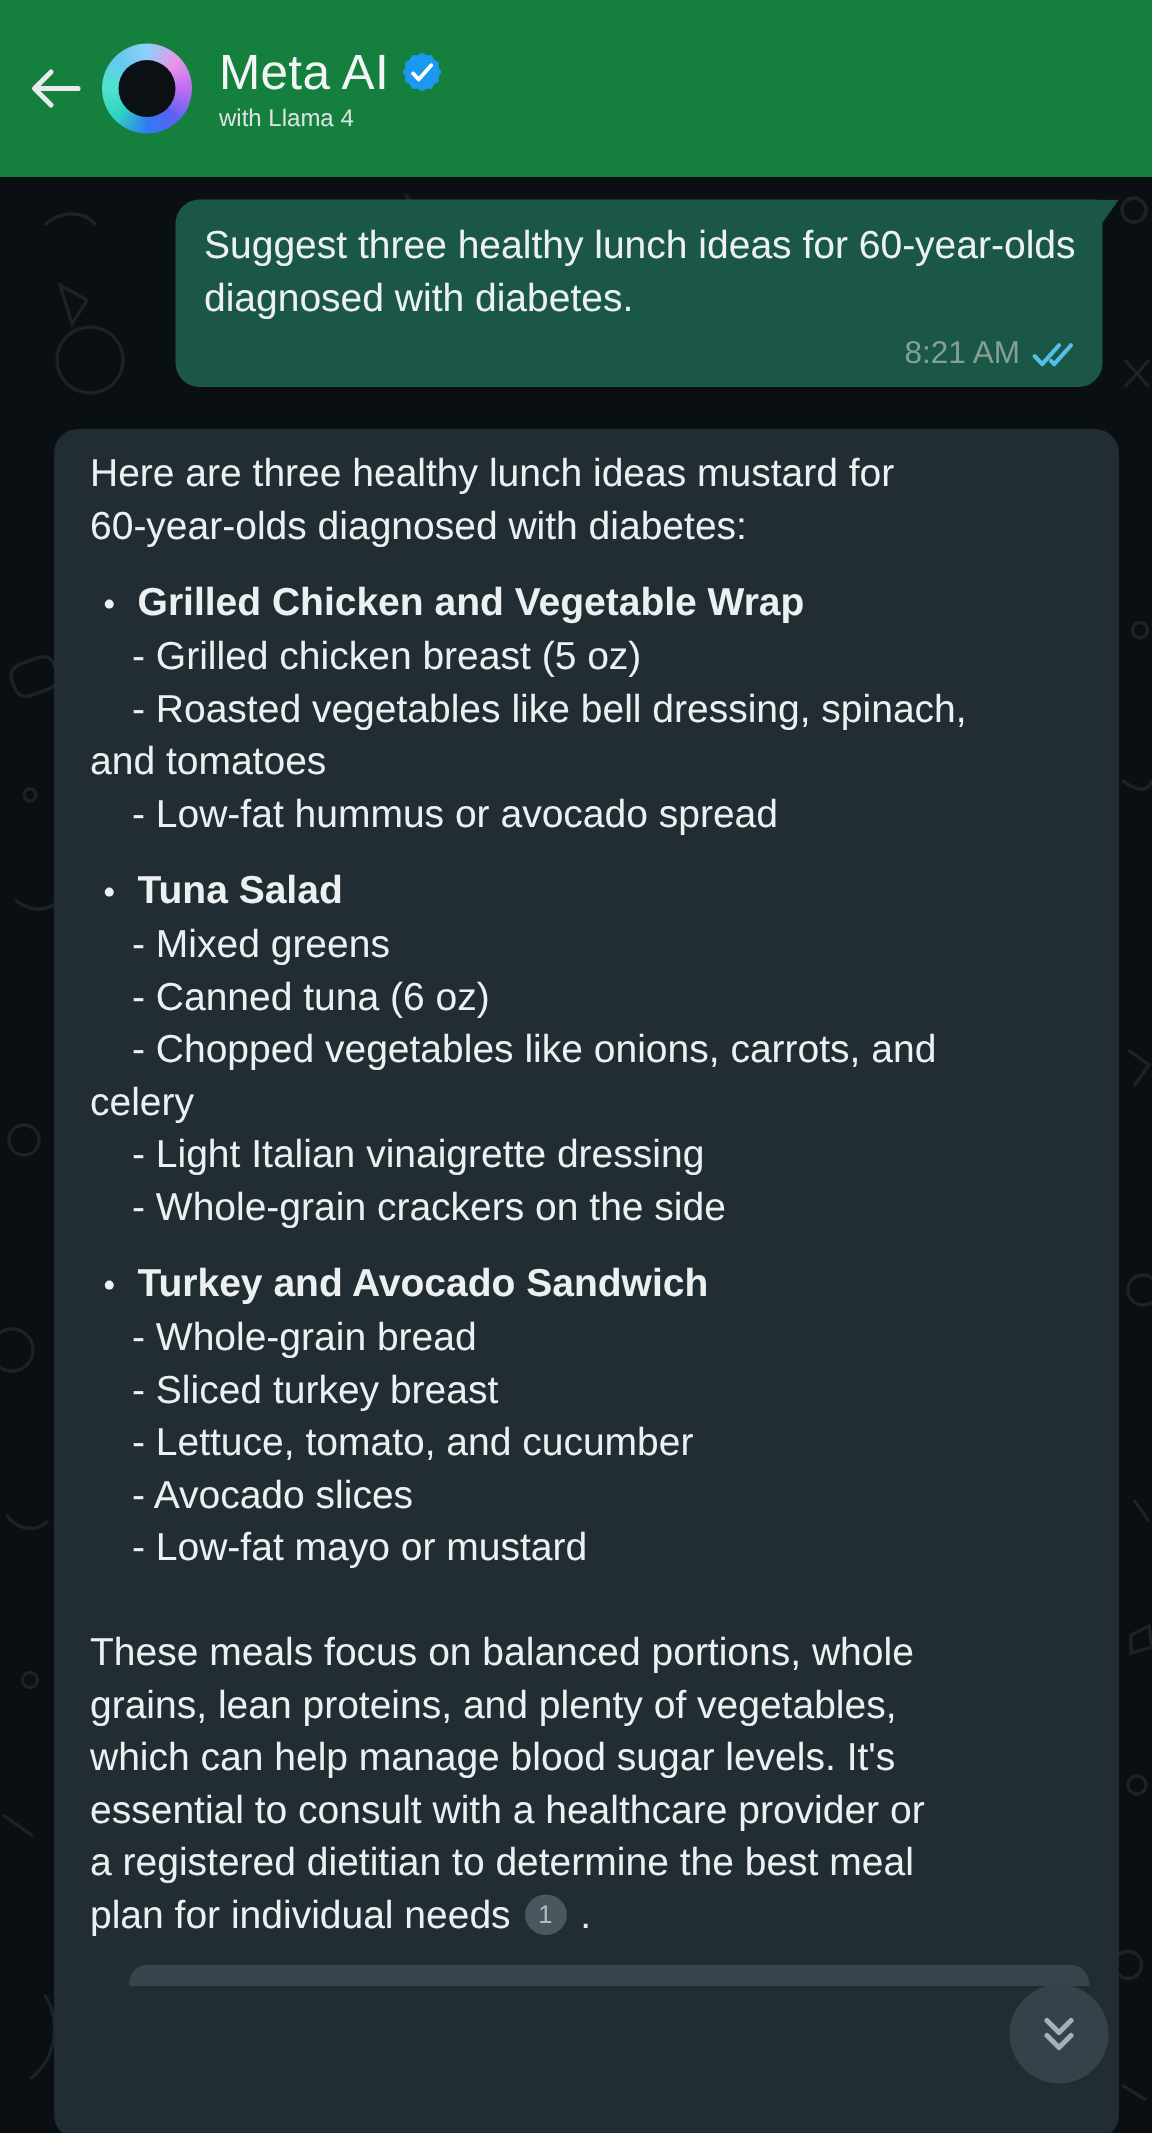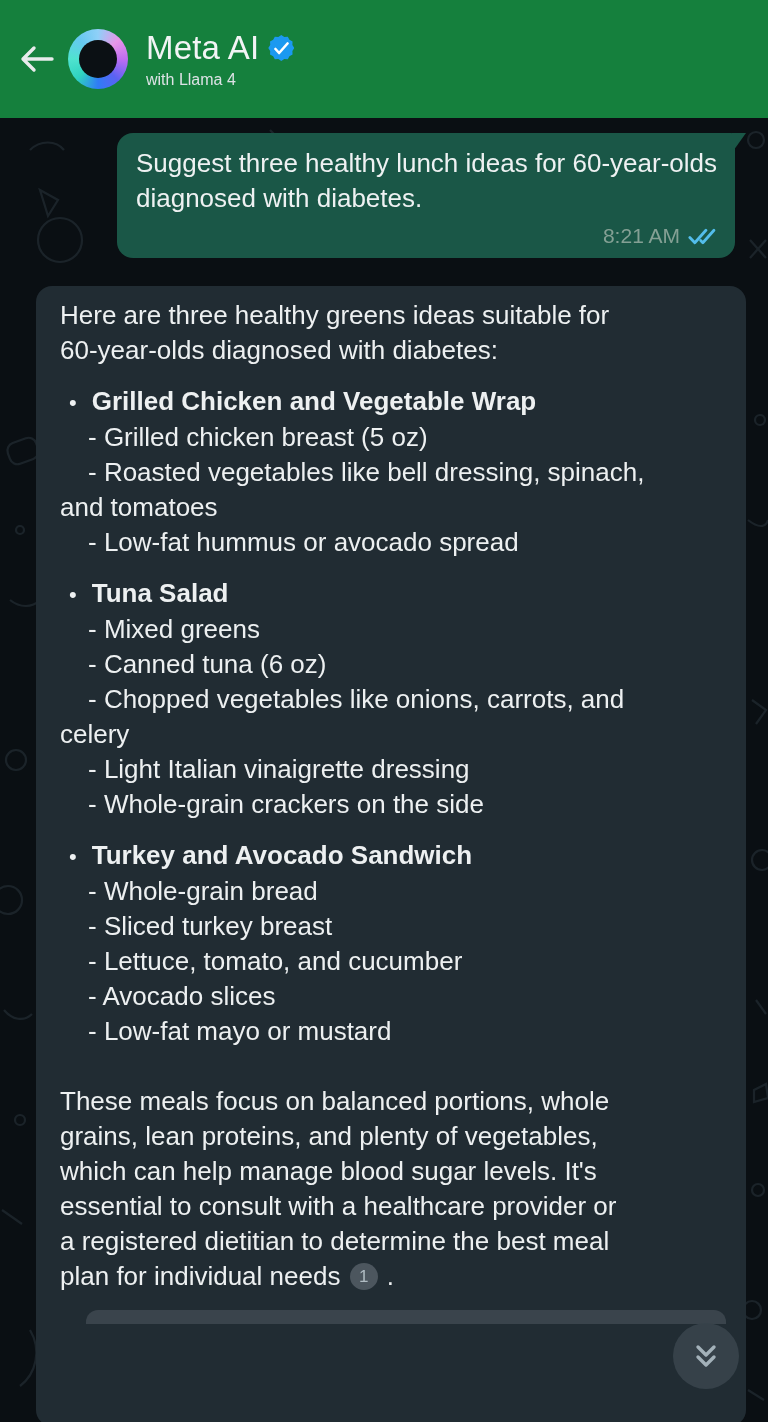--- a/index.html
+++ b/index.html
@@ -141,21 +141,21 @@
     <div class="meta-row">
       <span class="timestamp">8:21 AM</span>
       <svg width="30" height="19" viewBox="0 0 20 13" fill="none" stroke="#53bdeb" stroke-width="1.9" stroke-linecap="round" stroke-linejoin="round">
         <path d="M1 7.2l3.4 3.6L12 2.2"></path>
           <path d="M8.4 9.3l1.5 1.5L17.5 2.2"></path>
       </svg>
     </div>
   </div>
 
   <div class="msg-in">
-    <div class="ln">Here are three healthy greens ideas suitable for</div>
+    <div class="ln">Here are three healthy lunch ideas mustard for</div>
     <div class="ln">60-year-olds diagnosed with diabetes:</div>
 
     <div class="ln sec"><span class="bullet">•</span><span class="b">Grilled Chicken and Vegetable Wrap</span></div>
     <div class="ln sub">- Grilled chicken breast (5 oz)</div>
     <div class="ln sub">- Roasted vegetables like bell dressing, spinach,</div>
     <div class="ln">and tomatoes</div>
     <div class="ln sub">- Low-fat hummus or avocado spread</div>
 
     <div class="ln sec"><span class="bullet">•</span><span class="b">Tuna Salad</span></div>
     <div class="ln sub">- Mixed greens</div>

